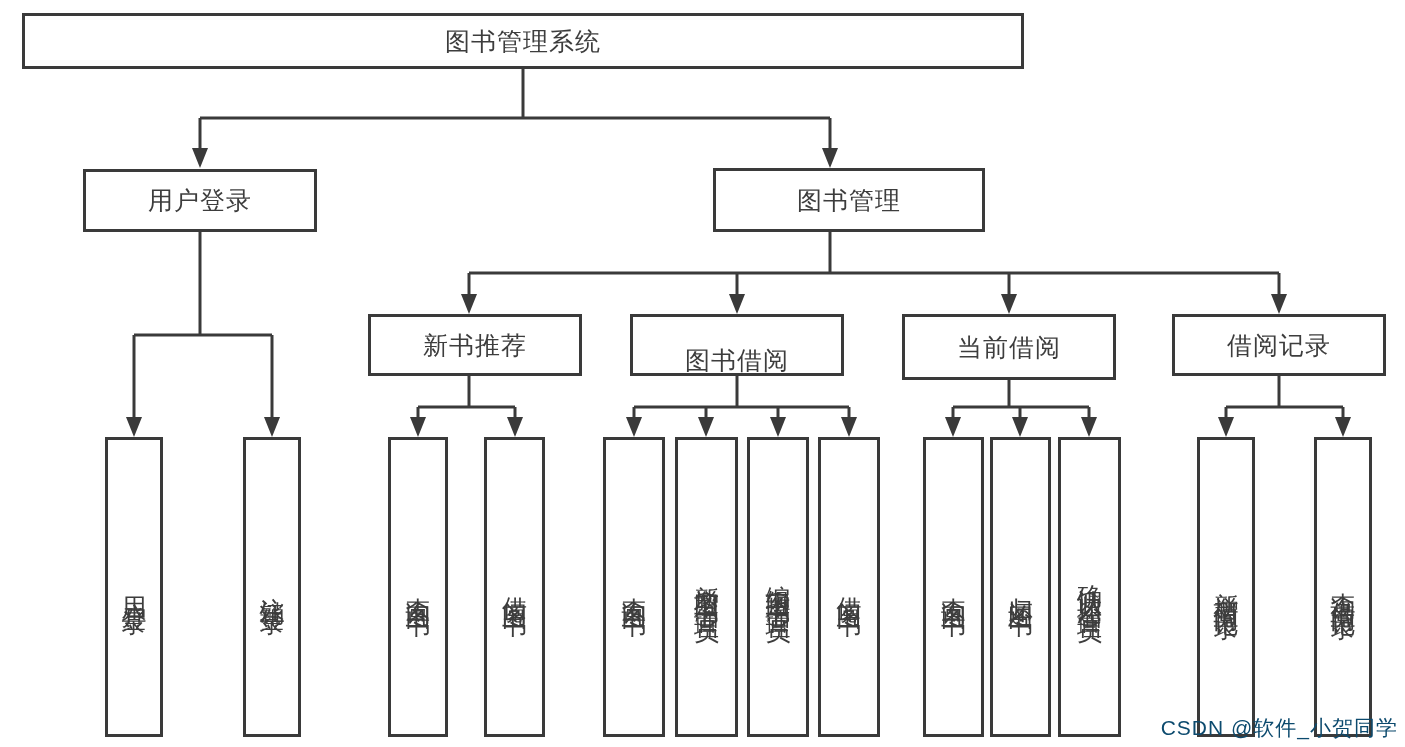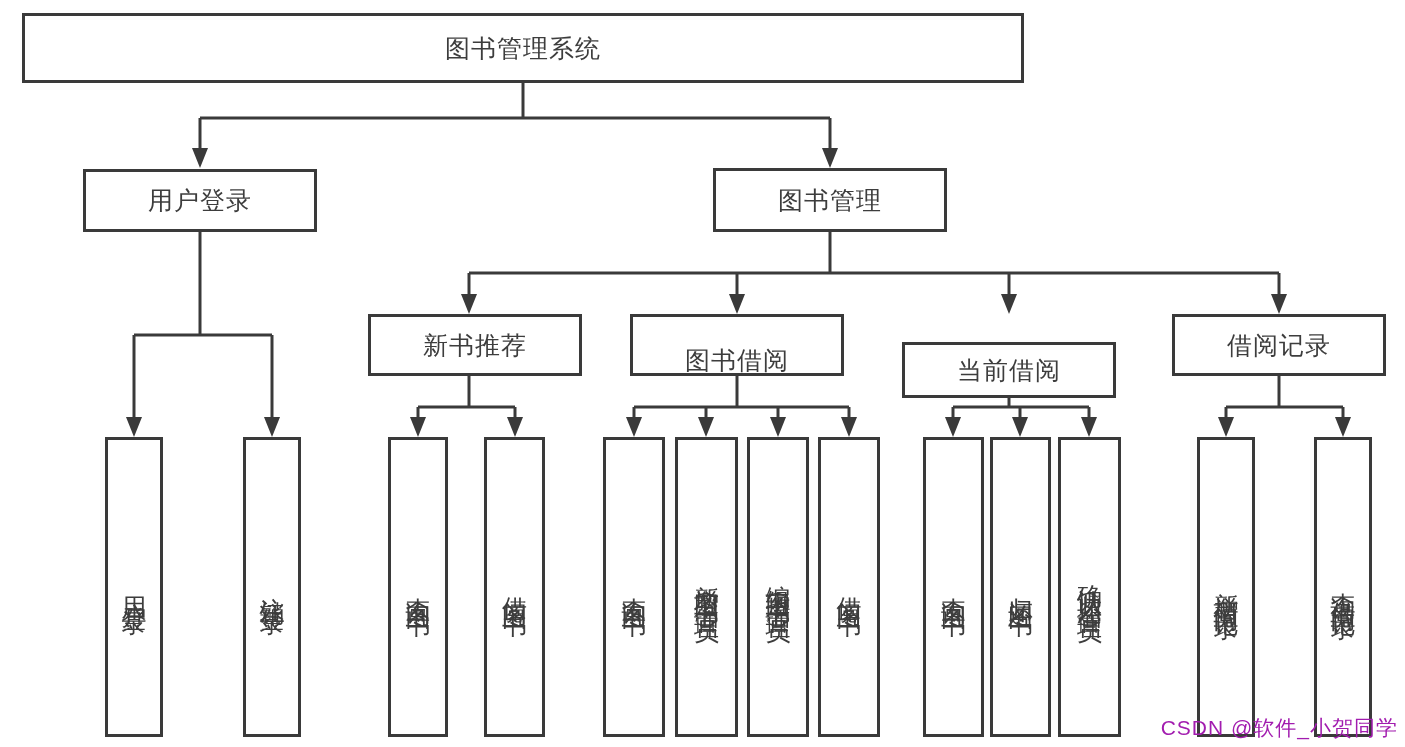--- a/index.html
+++ b/index.html
@@ -40,21 +40,21 @@
     font-size: 25px;
     letter-spacing: 5px;
     line-height: 1;
     white-space: nowrap;
   }
   #watermark {
     position: absolute;
     right: 7px;
     bottom: 5px;
     font-size: 21px;
-    color: #a21caf;
+    color: #0c4a6e;
     letter-spacing: 1px;
     z-index: 5;
     white-space: nowrap;
   }
 </style>
 </head>
 <body>
 
 <div id="canvas">
 
@@ -117,38 +117,38 @@
       <path d="M770 417 L786 417 L778 437 Z"></path>
       <path d="M841 417 L857 417 L849 437 Z"></path>
       <path d="M945 417 L961 417 L953 437 Z"></path>
       <path d="M1012 417 L1028 417 L1020 437 Z"></path>
       <path d="M1081 417 L1097 417 L1089 437 Z"></path>
       <path d="M1218 417 L1234 417 L1226 437 Z"></path>
       <path d="M1335 417 L1351 417 L1343 437 Z"></path>
     </g>
   </svg>
 
-  <div class="box" style="left:22px; top:13px; width:1002px; height:70px;text-align:right;">
+  <div class="box" style="left:22px; top:13px; width:1002px; height:56px;text-align:right;">
     <span class="hlabel">图书管理系统</span>
   </div>
 
   <div class="box" style="left:83px; top:169px; width:234px; height:63px;">
     <span class="hlabel">用户登录</span>
   </div>
-  <div class="box" style="left:713px; top:168px; width:234px; height:64px;">
+  <div class="box" style="left:713px; top:168px; width:272px; height:64px;">
     <span class="hlabel">图书管理</span>
   </div>
 
   <div class="box" style="left:362px; top:314px; width:214px; height:62px;margin-left:6px;">
     <span class="hlabel">新书推荐</span>
   </div>
   <div class="box" style="left:630px; top:314px; width:214px; height:62px;align-items:flex-end;">
     <span class="hlabel">图书借阅</span>
   </div>
-  <div class="box" style="left:902px; top:314px; width:214px; height:56px;margin-top:28px;">
+  <div class="box" style="left:902px; top:314px; width:214px; height:66px;">
     <span class="hlabel">当前借阅</span>
   </div>
   <div class="box" style="left:1172px; top:314px; width:214px; height:62px;">
     <span class="hlabel">借阅记录</span>
   </div>
 
   <div class="box vbox" style="left:105px; top:437px; width:58px; height:300px;">
     <span class="vlabel">用户登录</span>
   </div>
   <div class="box vbox" style="left:243px; top:437px; width:58px; height:300px;">

